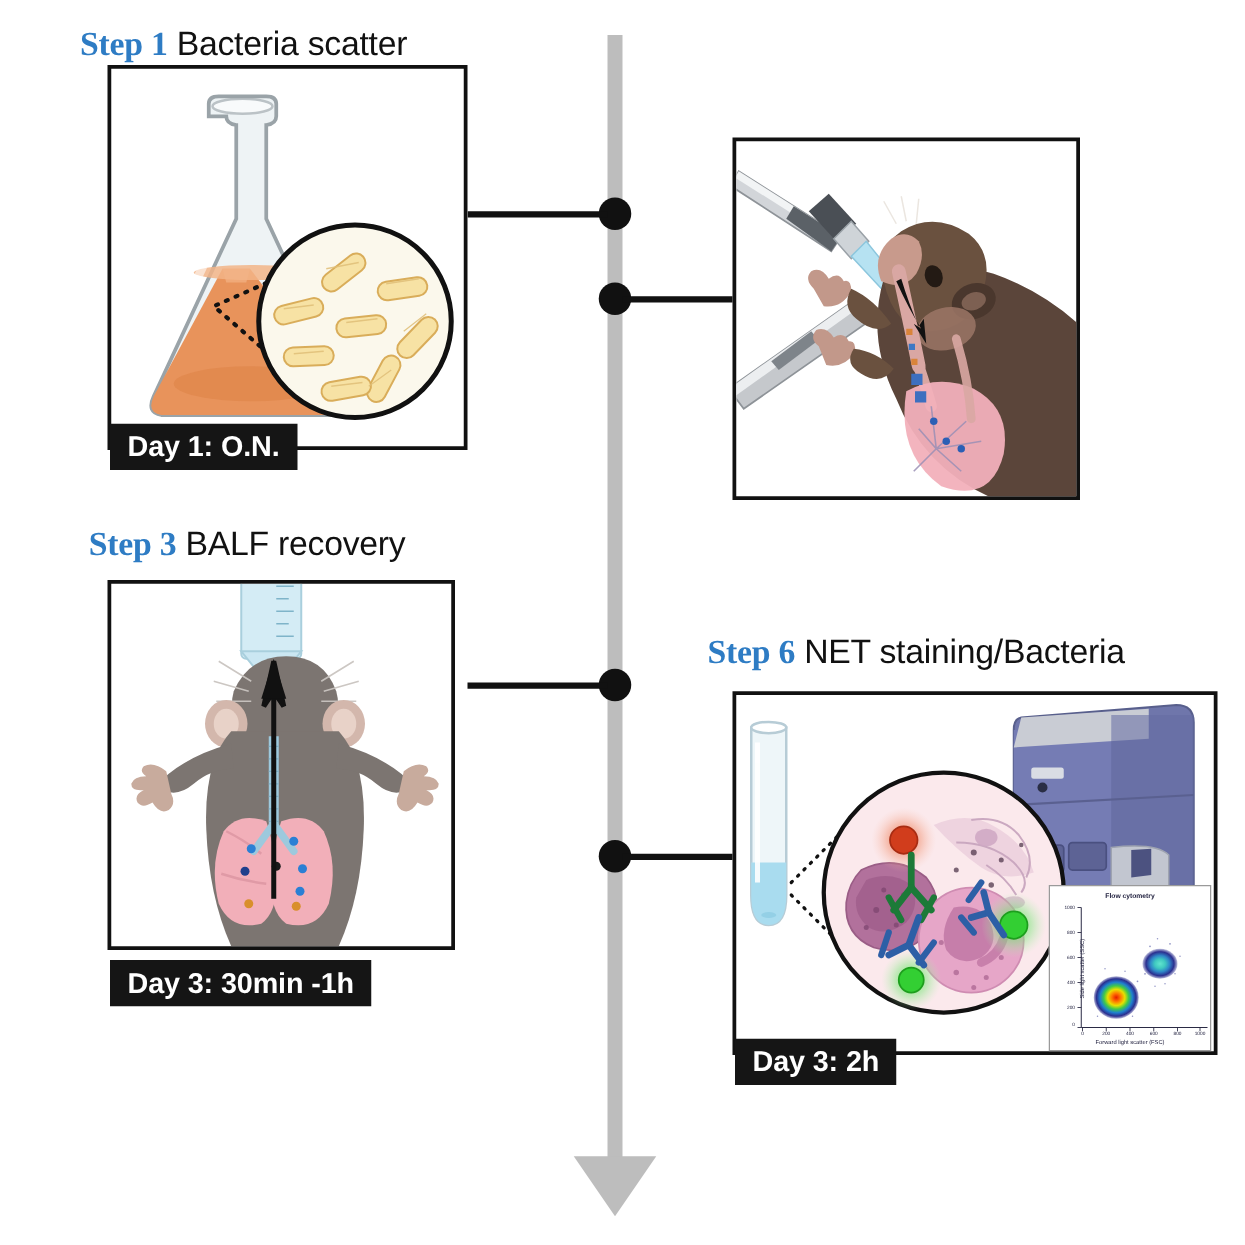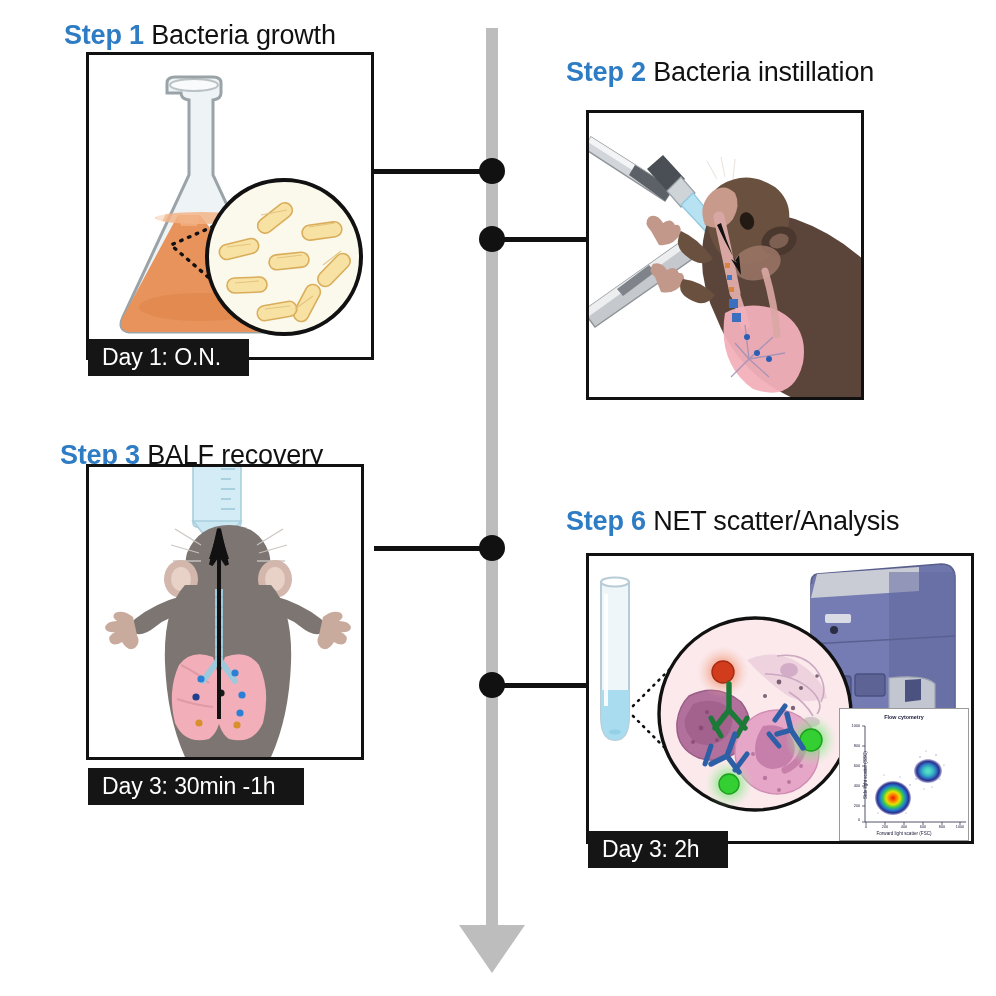--- a/index.html
+++ b/index.html
@@ -56,20 +56,21 @@
     position: absolute;
     font-size: 27px;
     font-weight: 400;
     color: #111111;
     white-space: nowrap;
     letter-spacing: -0.2px;
   }
   .step-title .step-word {
     font-weight: bold;
     color: #2e7cc4;
+    font-family: Liberation Serif, serif;
   }
 
   
   .panel {
     position: absolute;
     background: #ffffff;
     border: 3px solid #111111;
     box-sizing: border-box;
     overflow: visible;
   }
@@ -78,22 +79,22 @@
     inset: 0;
     overflow: hidden;
   }
 
   
   .day-label {
     position: absolute;
     background: #151515;
     color: #ffffff;
     font-size: 23px;
-    font-weight: normal;
-    padding: 6px 28px 7px 14px;
+    font-weight: bold;
+    padding: 6px 14px 7px 14px;
     white-space: nowrap;
     letter-spacing: -0.1px;
     line-height: 1.05;
   }
 
   
   .fc-inset {
     position: absolute;
     background: #ffffff;
     border: 1px solid #9a9a9a;
@@ -154,21 +155,21 @@
   <div class="tl-dot" style="top:535px"></div>
   <div class="tl-dot" style="top:672px"></div>
 
   <div class="connector" style="left:374px; top:169px; width:112px;"></div>
   <div class="connector" style="left:498px; top:237px; width:92px;"></div>
   <div class="connector" style="left:374px; top:546px; width:112px;"></div>
   <div class="connector" style="left:498px; top:683px; width:92px;"></div>
 
   <div class="step-title" style="left:64px; top:20px;">
     <span class="step-word">Step 1</span> 
-    <span>Bacteria growth</span>
+    <span>Bacteria scatter</span>
   </div>
 
   <div class="panel" style="left:86px; top:52px; width:288px; height:308px;">
     <div class="panel-inner">
       <svg viewBox="0 0 288 308" width="288" height="308">
 
         <g>
           <path d="M78,38 L78,28 Q78,22 86,22 L124,22 Q132,22 132,28 L132,38
                    Q132,44 124,45 L124,120 L190,262 Q196,275 184,277 L40,277
                    Q28,275 34,262 L100,120 L100,45 Q92,44 92,38 Z" fill="#eef3f5" stroke="#9aa3a8" stroke-width="3"></path>
@@ -217,24 +218,20 @@
           <g stroke="#e0bf78" stroke-width="1.1" opacity="0.85">
             <path d="M172,160 l26,-5 M220,172 l26,-4 M138,192 l24,-3 M188,203 l25,-3 M234,210 l18,-14 M146,228 l24,-2 M206,254 l18,-13 M176,254 l25,-3"></path>
           </g>
         </g>
       </svg>
     </div>
   </div>
 
   <div class="day-label" style="left:88px; top:339px;">Day 1: O.N.</div>
 
-  <div class="step-title" style="left:566px; top:57px;">
-    <span class="step-word">Step 2</span> 
-    <span>Bacteria instillation</span>
-  </div>
 
   <div class="panel" style="left:586px; top:110px; width:278px; height:290px;">
     <div class="panel-inner">
       <svg viewBox="0 0 278 290" width="278" height="290">
 
         <g>
           <path d="M-6,198 L96,126 L112,140 L6,214 Z" fill="#c5c8cc" stroke="#8e9398" stroke-width="1.4"></path>
           <path d="M-6,198 L96,126 L101,131 L-1,204 Z" fill="#eceef0"></path>
           <path d="M28,176 L60,152 L66,159 L34,183 Z" fill="#7e848a"></path>
 
@@ -299,21 +296,21 @@
             <circle cx="180" cy="246" r="3" fill="#2b5fb5"></circle>
           </g>
 
           <path d="M128,112 Q138,134 148,150 L142,146 L152,162 L150,142 L146,148 Q138,130 132,110 Z" fill="#111111"></path>
         </g>
       </svg>
     </div>
   </div>
 
 
-  <div class="step-title" style="left:60px; top:420px;margin-top:20px;">
+  <div class="step-title" style="left:71px; top:420px;">
     <span class="step-word">Step 3</span> 
     <span>BALF recovery</span>
   </div>
 
   <div class="panel" style="left:86px; top:464px; width:278px; height:296px;">
     <div class="panel-inner">
       <svg viewBox="0 0 278 296" width="278" height="296">
 
         <g>
           <rect x="104" y="-52" width="48" height="112" rx="4" fill="#d4ecf5" stroke="#a9cfdd" stroke-width="1.6"></rect>
@@ -376,21 +373,21 @@
           <path d="M130,60 L140,92 L120,92 Z" fill="#111111"></path>
         </g>
       </svg>
     </div>
   </div>
 
   <div class="day-label" style="left:88px; top:768px;">Day 3: 30min -1h</div>
 
   <div class="step-title" style="left:566px; top:506px;">
     <span class="step-word">Step 6</span> 
-    <span>NET scatter/Analysis</span>
+    <span>NET staining/Bacteria</span>
   </div>
 
   <div class="panel" style="left:586px; top:553px; width:388px; height:291px;">
     <div class="panel-inner">
       <svg viewBox="0 0 388 291" width="388" height="291">
         <defs>
           <radialGradient id="glowGreen" cx="50%" cy="50%" r="50%">
             <stop offset="0%" stop-color="#46e046" stop-opacity="0.9"></stop>
             <stop offset="55%" stop-color="#7ee87e" stop-opacity="0.45"></stop>
             <stop offset="100%" stop-color="#b8f2b8" stop-opacity="0"></stop>

